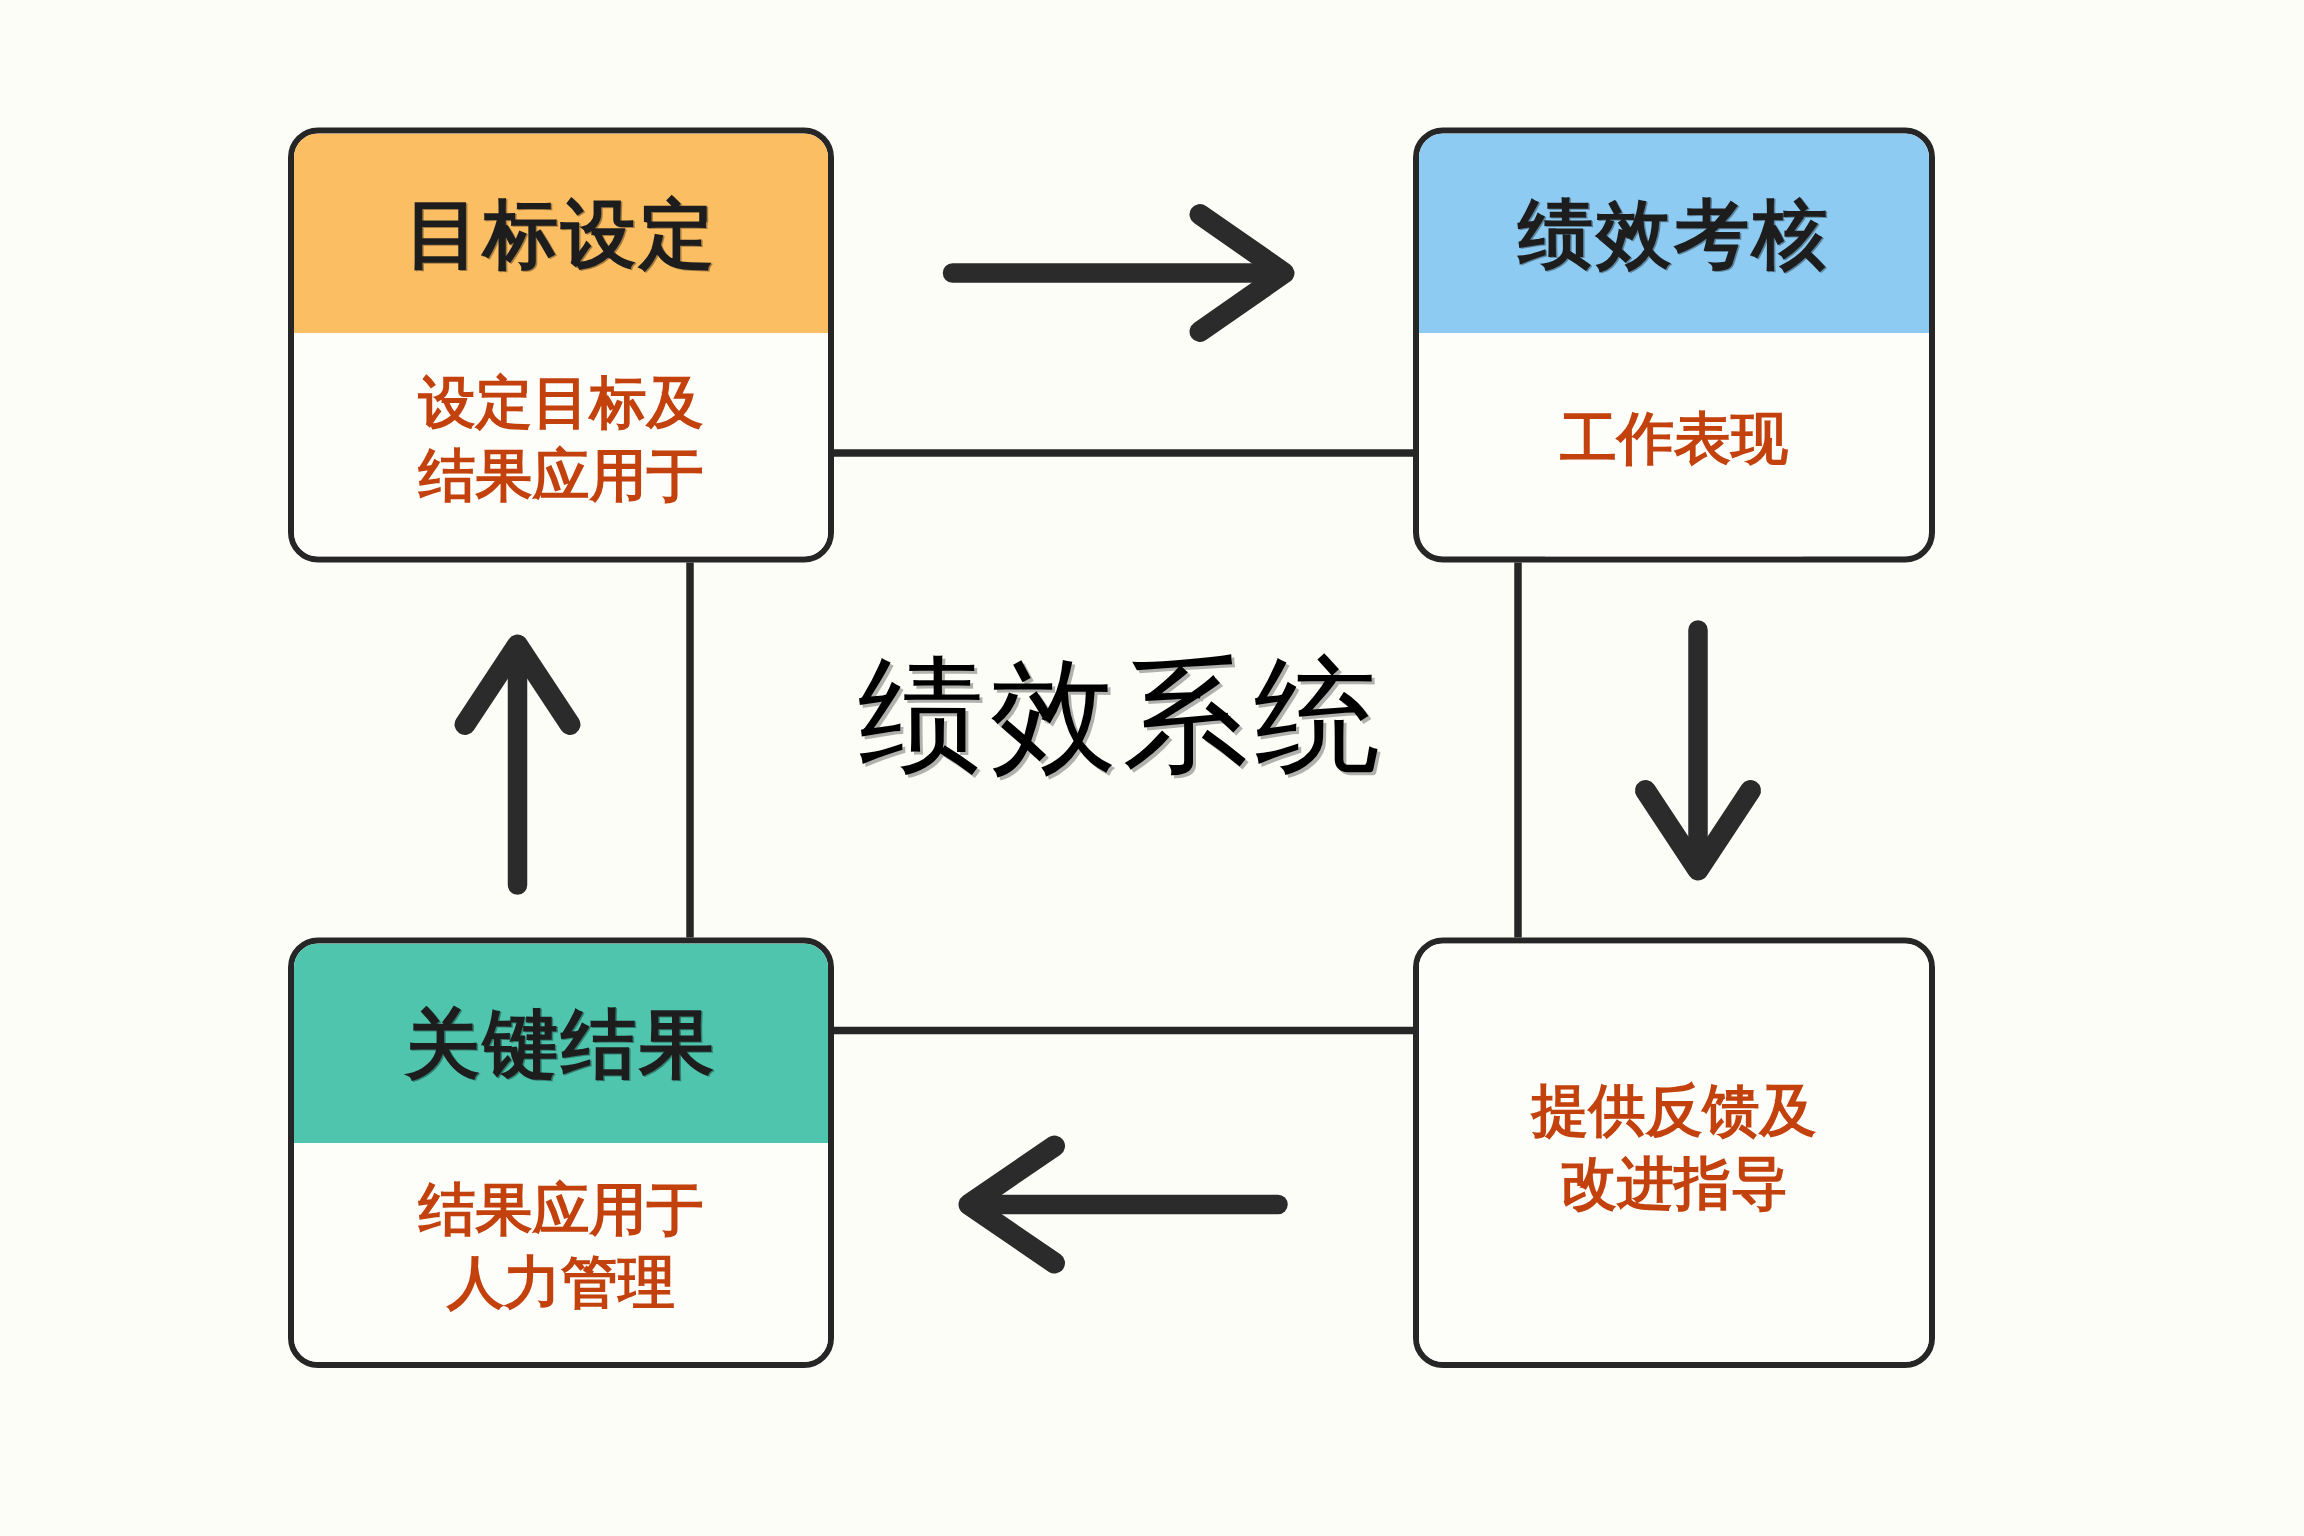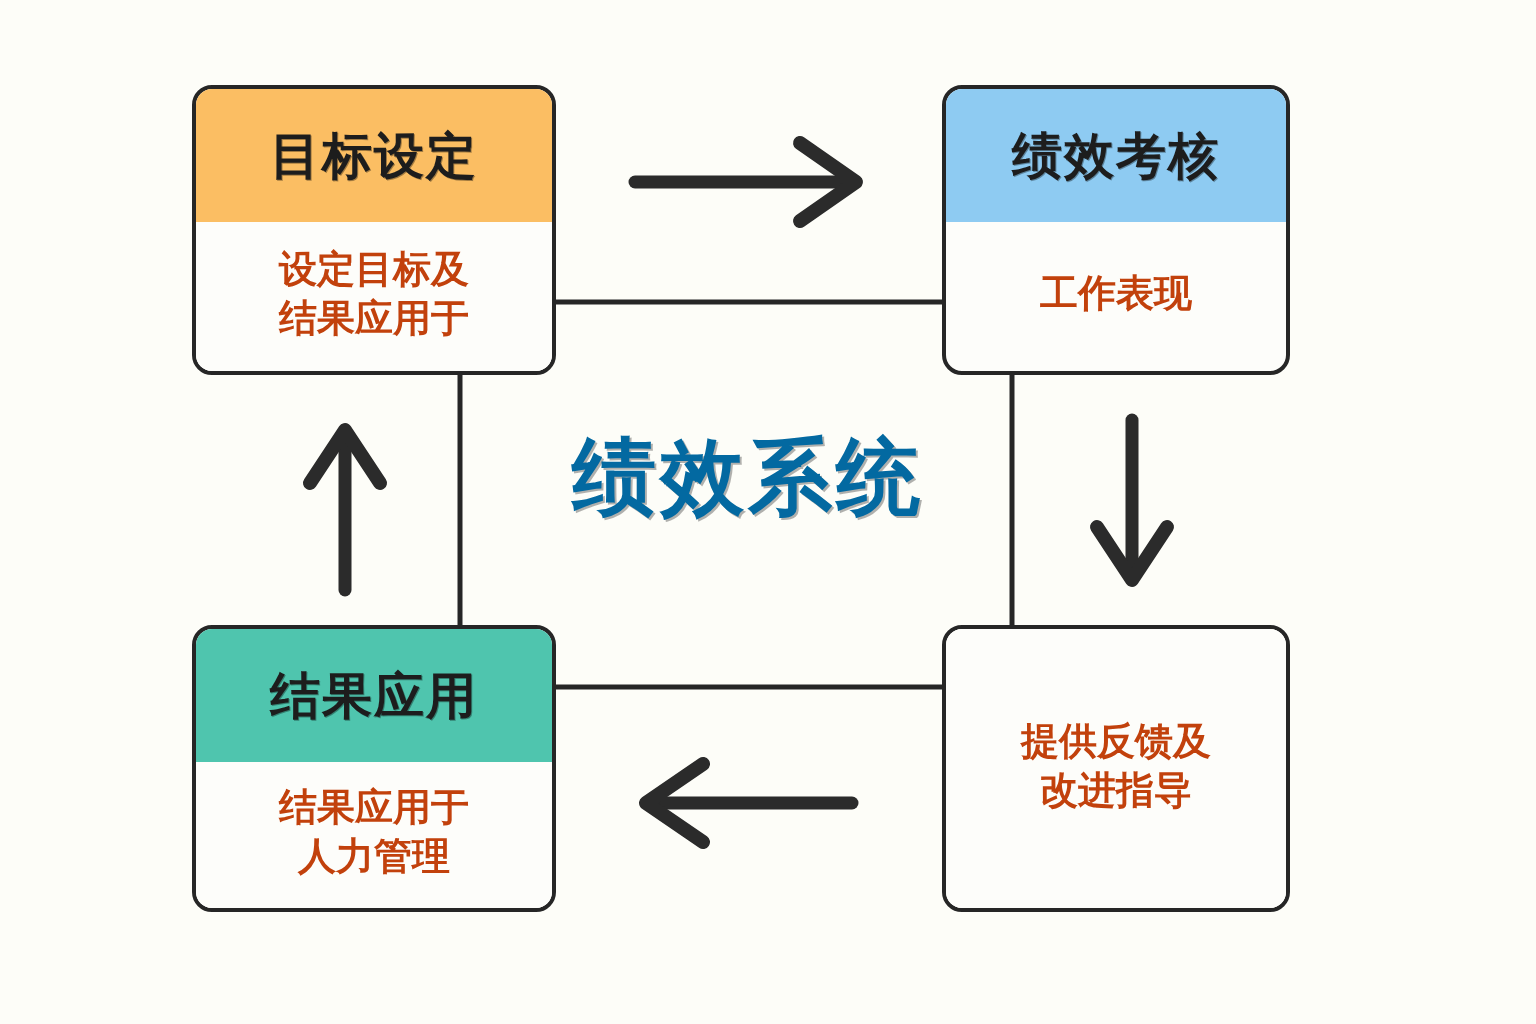--- a/index.html
+++ b/index.html
@@ -81,22 +81,22 @@
   #center-title {
     position: absolute;
     left: 546px;
     top: 418px;
     width: 404px;
     height: 118px;
     display: flex;
     align-items: center;
     justify-content: center;
     font-size: 84px;
-    font-weight: bold;
-    color: #0369a1;
+    font-weight: normal;
+    color: #000000;
     letter-spacing: 4px;
     line-height: 1;
     text-shadow: 2px 2px 0 rgba(0,0,0,0.3);
     white-space: nowrap;
   }
 </style>
 </head>
 <body>
 
 <div id="stage">
@@ -138,21 +138,21 @@
   </div>
 
   <div class="node" id="node-review">
     <div class="node-header" style="background:#8ecbf2;">绩效考核</div>
     <div class="node-body">
       <span class="line">工作表现</span>
     </div>
   </div>
 
   <div class="node" id="node-apply">
-    <div class="node-header" style="background:#4fc5ae;">结果应用</div>
+    <div class="node-header" style="background:#4fc5ae;">关键结果</div>
     <div class="node-body">
       <span class="line">结果应用于</span>
       <span class="line">人力管理</span>
     </div>
   </div>
 
   <div class="node" id="node-feedback">
     <div class="node-body">
       <span class="line">提供反馈及</span>
       <span class="line">改进指导</span>

